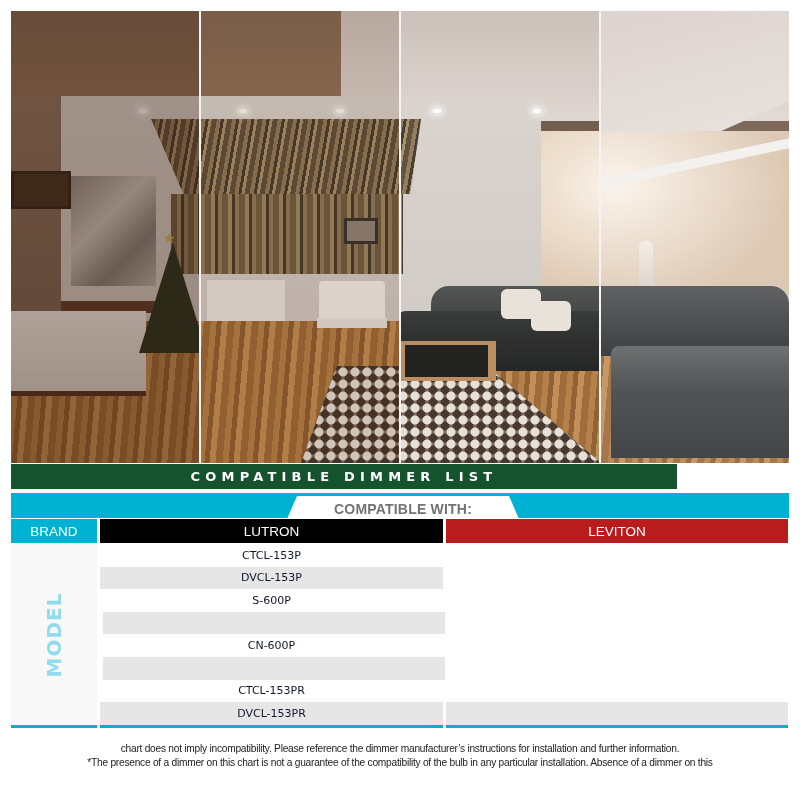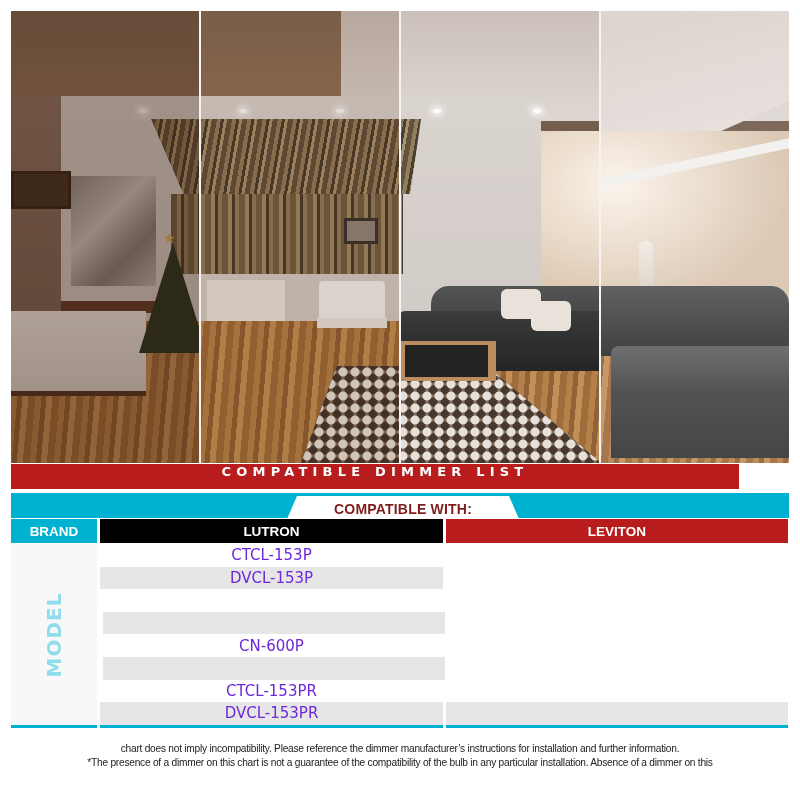--- a/index.html
+++ b/index.html
@@ -62,59 +62,59 @@
   .sofa-arm { position: absolute; left: 600px; top: 335px; width: 178px; height: 112px; background: linear-gradient(180deg,#5a5c5e,#3a3c3e 40%,#2a2c2e); border-radius: 8px 0 0 0; }
   .cushion { position: absolute; width: 40px; height: 30px; background: #e7e2dc; border-radius: 6px; }
   .coffee-table { position: absolute; left: 390px; top: 330px; width: 95px; height: 40px; background: #151617; border: 4px solid #b6895a; border-right-width: 8px; }
   .vases { position: absolute; left: 628px; top: 230px; width: 14px; height: 48px; background: linear-gradient(180deg,#f1ebe4,#d9d0c6); border-radius: 6px 6px 2px 2px; }
   .downlight { position: absolute; width: 8px; height: 4px; background: #ffffff; border-radius: 50%; box-shadow: 0 0 6px 3px rgba(255,255,255,0.8); }
 
   .tint { position: absolute; inset: 0; pointer-events: none; }
 
   
   .title-bar {
-    position: absolute; left: 11px; top: 464px; width: 728px; height: 25px; background: #b91c1c;
-    display: flex; align-items: flex-start; justify-content: center;
+    position: absolute; left: 11px; top: 464px; width: 666px; height: 25px; background: #14532d;
+    display: flex; align-items: center; justify-content: center;
   }
   .title-bar span {
     color: #ffffff; font-family: "DejaVu Sans", sans-serif; font-weight: bold; font-size: 13px;
     letter-spacing: 5.2px;
   }
 
   
   .cyan-bar { position: absolute; left: 11px; top: 493px; width: 778px; height: 25px; background: #00b2d2; }
   .compat-tab {
     position: absolute; left: 287px; top: 496px; width: 232px; height: 23px; background: #ffffff;
     clip-path: polygon(10px 0, 222px 0, 232px 100%, 0 100%);
     display: flex; align-items: center; justify-content: center; padding-top: 2px;
   }
   .compat-tab span {
-    font-family: "Liberation Sans", sans-serif; font-weight: bold; font-size: 14px; color: #7f1d1d;
+    font-family: "Liberation Sans", sans-serif; font-weight: bold; font-size: 14px; color: #737373;
     letter-spacing: 0.2px;
   }
 
   
   .hdr { position: absolute; top: 519px; height: 24px; display: flex; align-items: center; justify-content: center; }
-  .hdr span { font-family: "Liberation Sans", sans-serif; font-weight: bold; font-size: 13.5px; color: #ffffff; text-align: right; }
+  .hdr span { font-family: "Liberation Sans", sans-serif; font-weight: normal; font-size: 13.5px; color: #ffffff; text-align: right; }
   .hdr-brand { left: 11px; width: 86px; background: #00b2d2; }
   .hdr-lutron { left: 100px; width: 343px; background: #000000; }
   .hdr-leviton { left: 446px; width: 342px; background: #b91c1c; }
 
   .model-col {
     position: absolute; left: 11px; top: 544px; width: 86px; height: 181px; background: #f8f8f8;
     display: flex; align-items: center; justify-content: center;
   }
   .model-col span {
     display: inline-block; transform: rotate(-90deg); white-space: nowrap;
     font-family: "DejaVu Sans", sans-serif; font-weight: bold; font-size: 20px; color: #8fdcec; letter-spacing: 1px;
   }
 
   .rows { position: absolute; left: 100px; top: 544px; width: 688px; }
   .row { position: relative; height: 22.6px; display: flex; }
-  .cell { height: 100%; display: flex; align-items: center; justify-content: center; font-family: "DejaVu Sans", sans-serif; font-size: 15px; color: #6d28d9; }
+  .cell { height: 100%; display: flex; align-items: center; justify-content: center; font-family: "DejaVu Sans", sans-serif; font-size: 11px; color: #0f172a; }
   .cell.lutron { width: 343px; }
   .cell.gap { width: 3px; background: #ffffff; }
   .cell.leviton { width: 342px; }
   .row.alt .cell.lutron, .row.alt .cell.leviton { background: #e6e6e6; }
 
   .bottom-line { position: absolute; top: 725px; height: 3px; background: #00b2d2; }
   .bl-1 { left: 11px; width: 86px; }
   .bl-2 { left: 100px; width: 343px; }
   .bl-3 { left: 446px; width: 342px; }
 
@@ -232,20 +232,21 @@
 <div class="rows">
   <div class="row">
     <div class="cell lutron">CTCL-153P</div>
     <div class="cell gap"></div>
   </div>
   <div class="row alt">
     <div class="cell lutron">DVCL-153P</div>
     <div class="cell gap"></div>
   </div>
   <div class="row">
+    <div class="cell lutron">S-600P</div>
     <div class="cell gap"></div>
     <div class="cell leviton"></div>
   </div>
   <div class="row alt">
     <div class="cell gap"></div>
     <div class="cell leviton"></div>
   </div>
   <div class="row">
     <div class="cell lutron">CN-600P</div>
     <div class="cell gap"></div>

